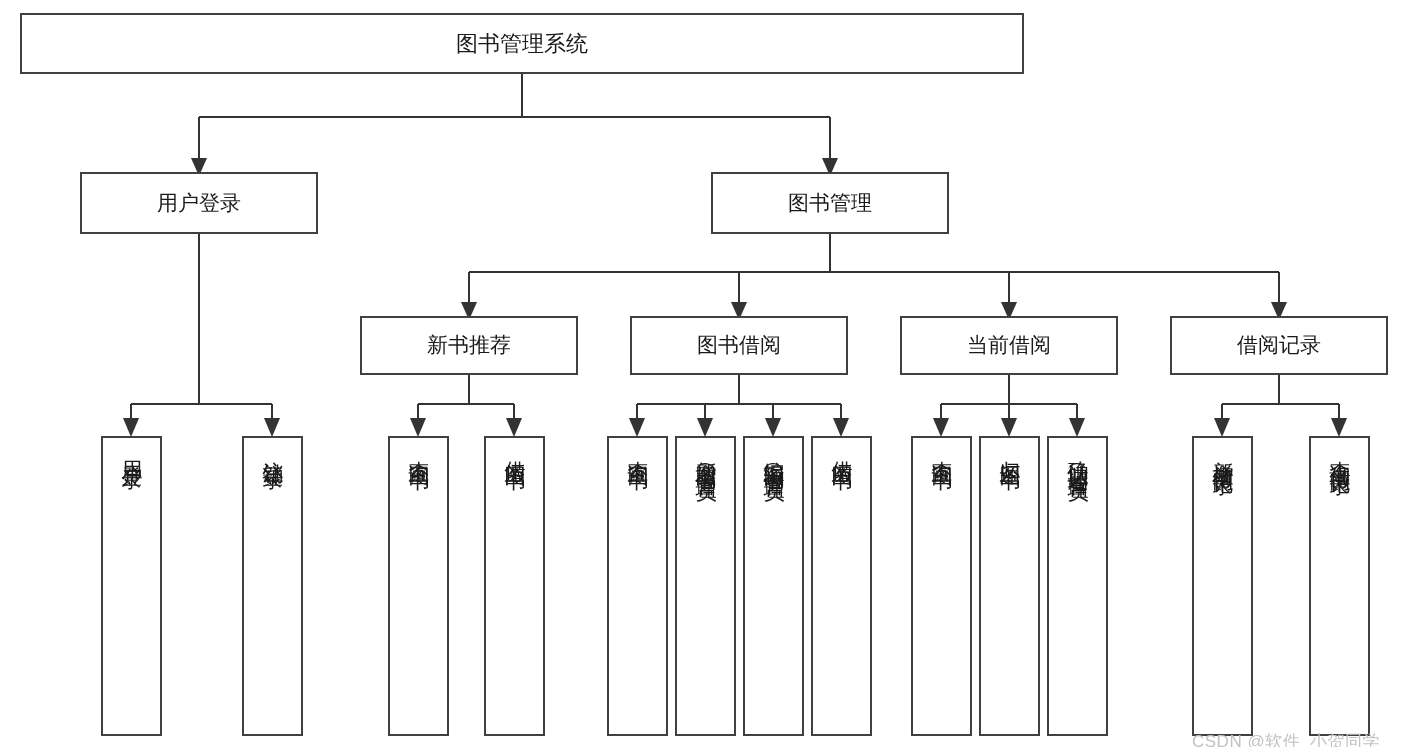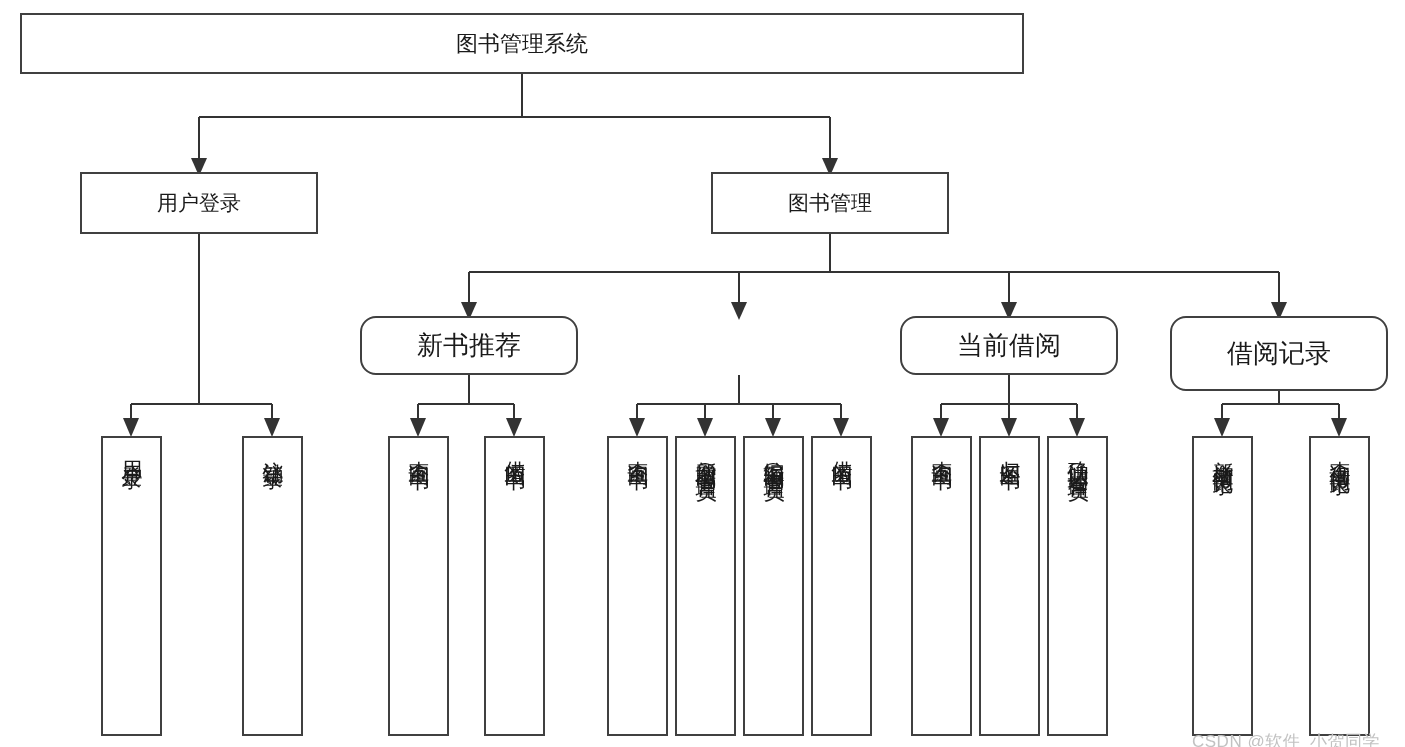--- a/index.html
+++ b/index.html
@@ -38,22 +38,21 @@
     line-height: 1.18;
     z-index: 2;
   }
   .node.root {
     font-size: 22px;
   }
   .node.lvl2 {
     font-size: 21px;
   }
   .node.lvl3 {
-    font-size: 26px;
-    border-radius: 16px;
+    font-size: 21px;
   }
   .node.leaf {
     font-size: 21px;
     writing-mode: vertical-rl;
     text-orientation: upright;
     letter-spacing: 3px;
     padding-top: 6px;
     justify-content: flex-start;
     align-items: center;
   }
@@ -161,24 +160,27 @@
   <div class="node lvl2" style="left:80px;top:172px;width:238px;height:62px;">
     <span class="txt">用户登录</span>
   </div>
   <div class="node lvl2" style="left:711px;top:172px;width:238px;height:62px;text-align:center;">
     <span class="txt">图书管理</span>
   </div>
 
   <div class="node lvl3" style="left:360px;top:316px;width:218px;height:59px;">
     <span class="txt">新书推荐</span>
   </div>
+  <div class="node lvl3" style="left:630px;top:316px;width:218px;height:59px;">
+    <span class="txt">图书借阅</span>
+  </div>
   <div class="node lvl3" style="left:900px;top:316px;width:218px;height:59px;">
     <span class="txt">当前借阅</span>
   </div>
-  <div class="node lvl3" style="left:1170px;top:316px;width:218px;height:75px;">
+  <div class="node lvl3" style="left:1170px;top:316px;width:218px;height:59px;">
     <span class="txt">借阅记录</span>
   </div>
 
   <div class="node leaf" style="left:101px;top:436px;width:61px;height:300px;">
     <span class="txt">用户登录</span>
   </div>
   <div class="node leaf" style="left:242px;top:436px;width:61px;height:300px;">
     <span class="txt">注销登录</span>
   </div>
 

